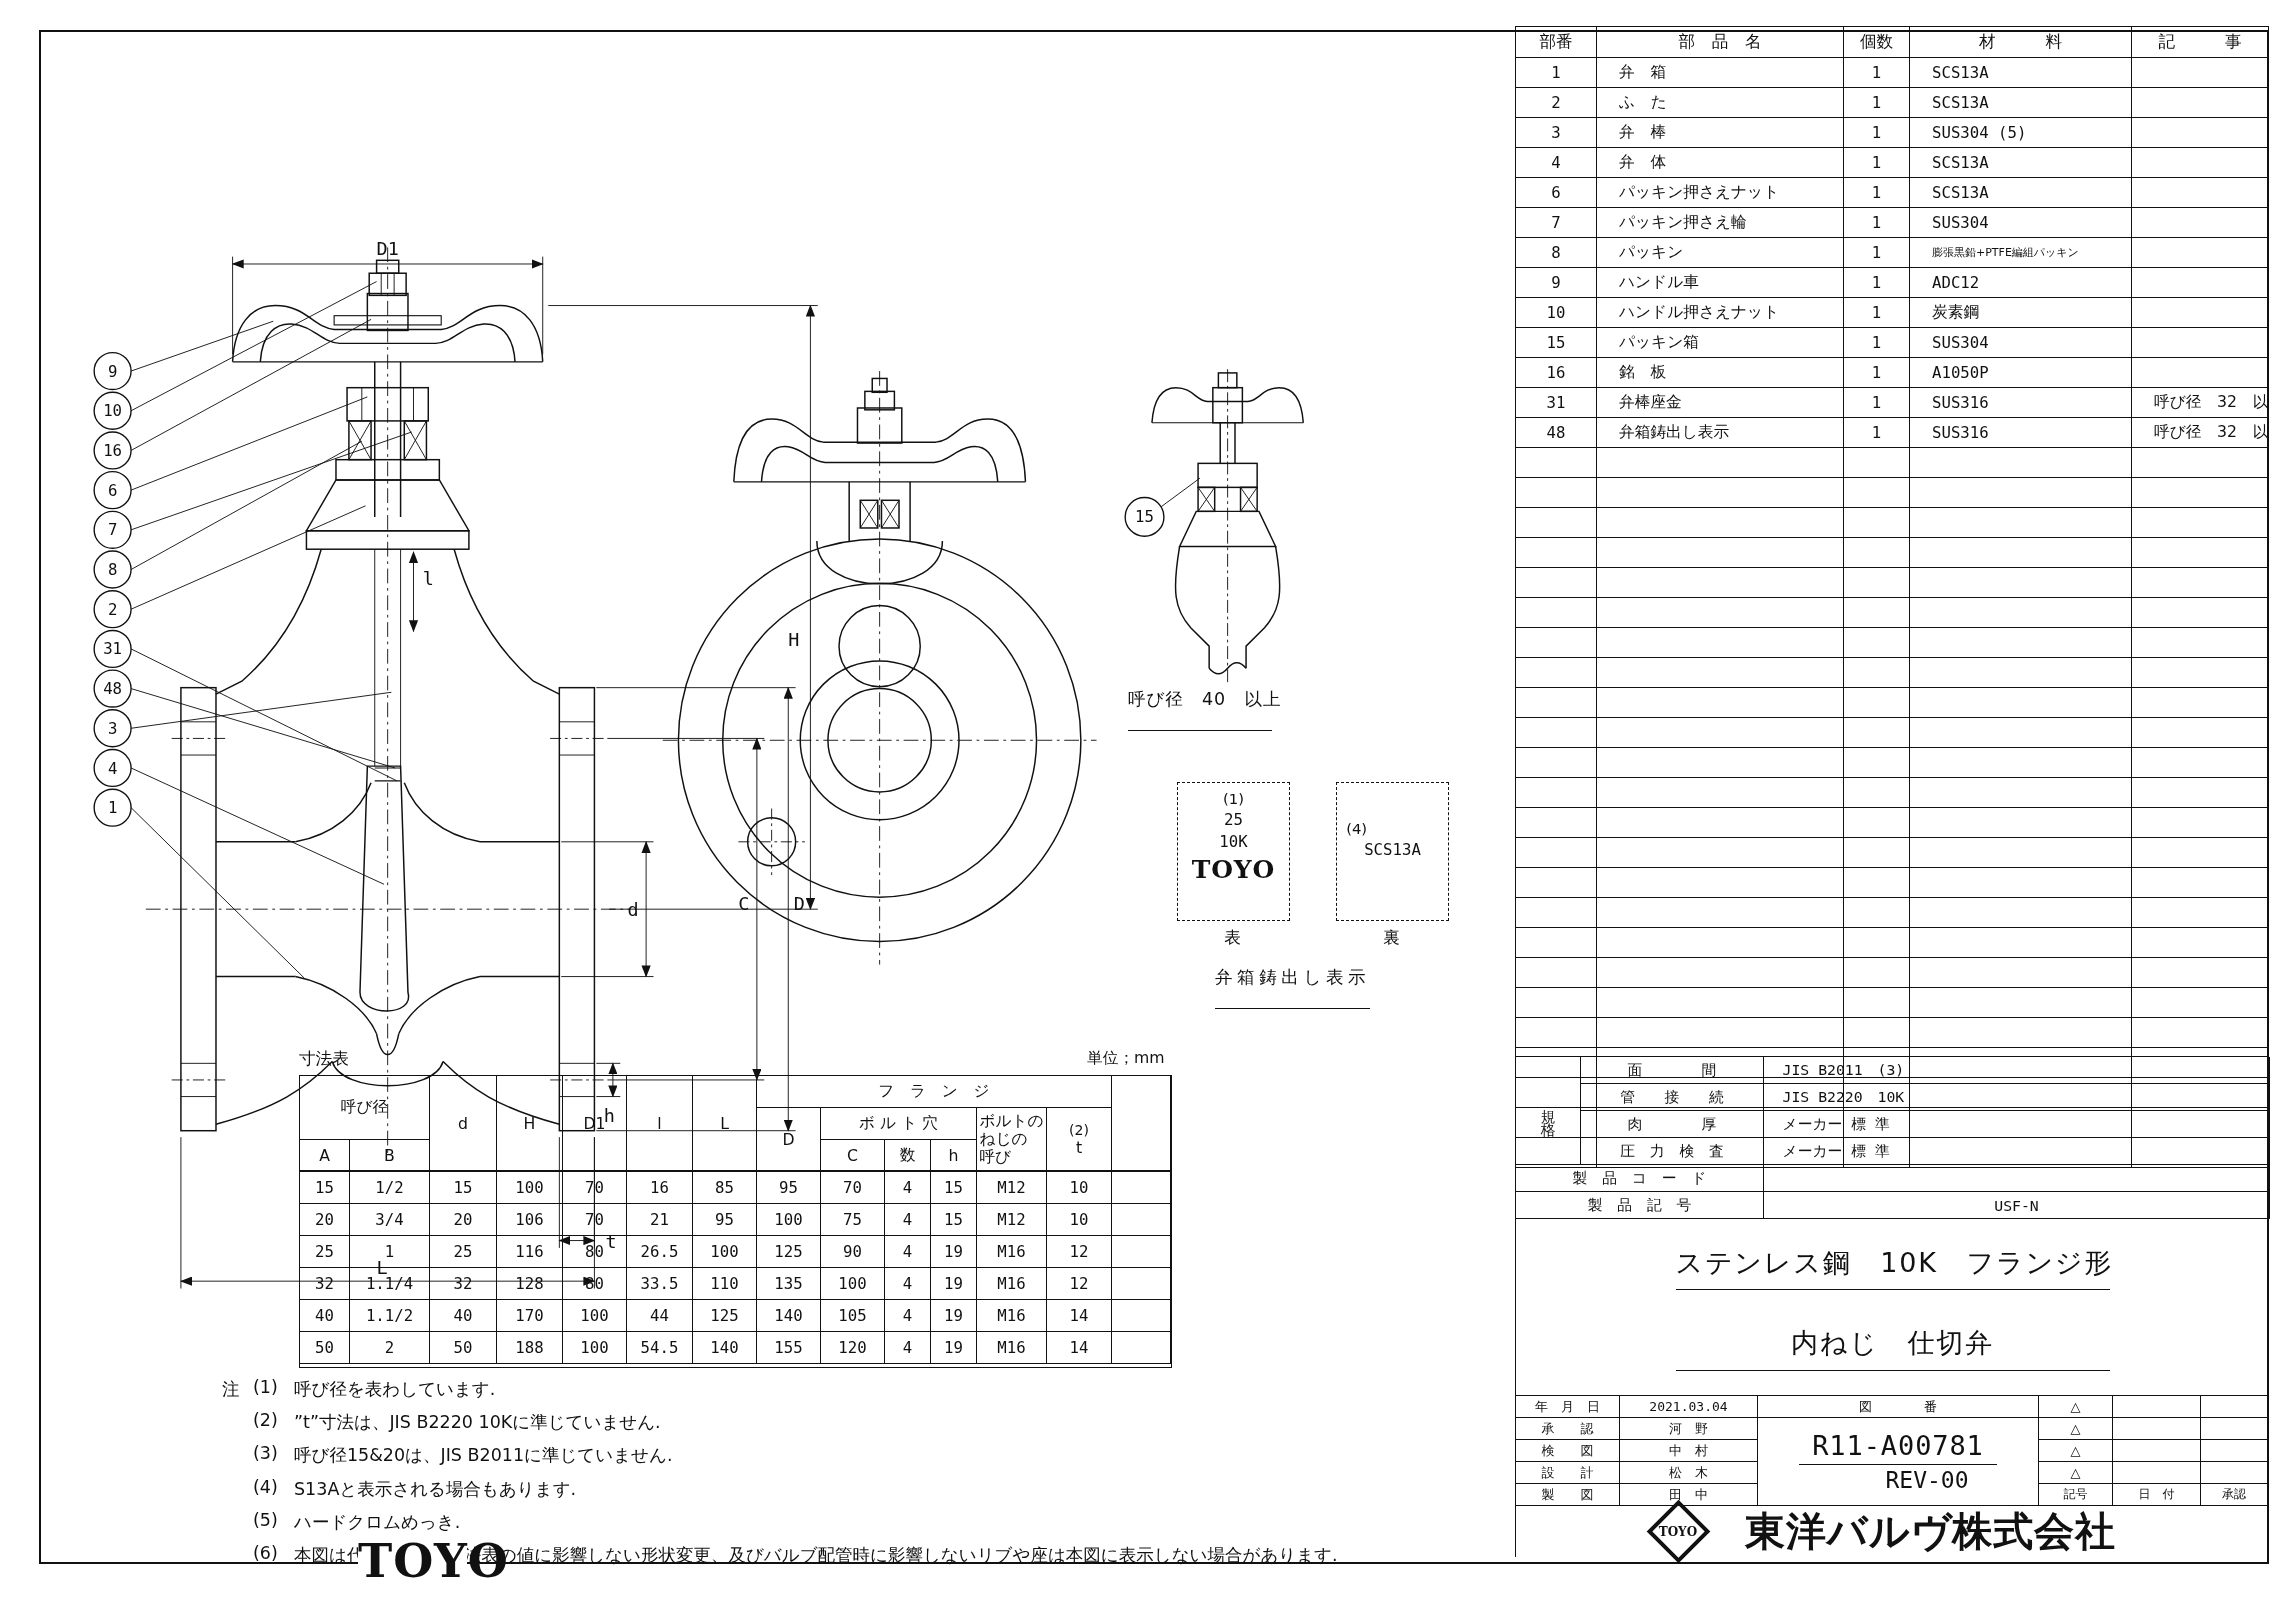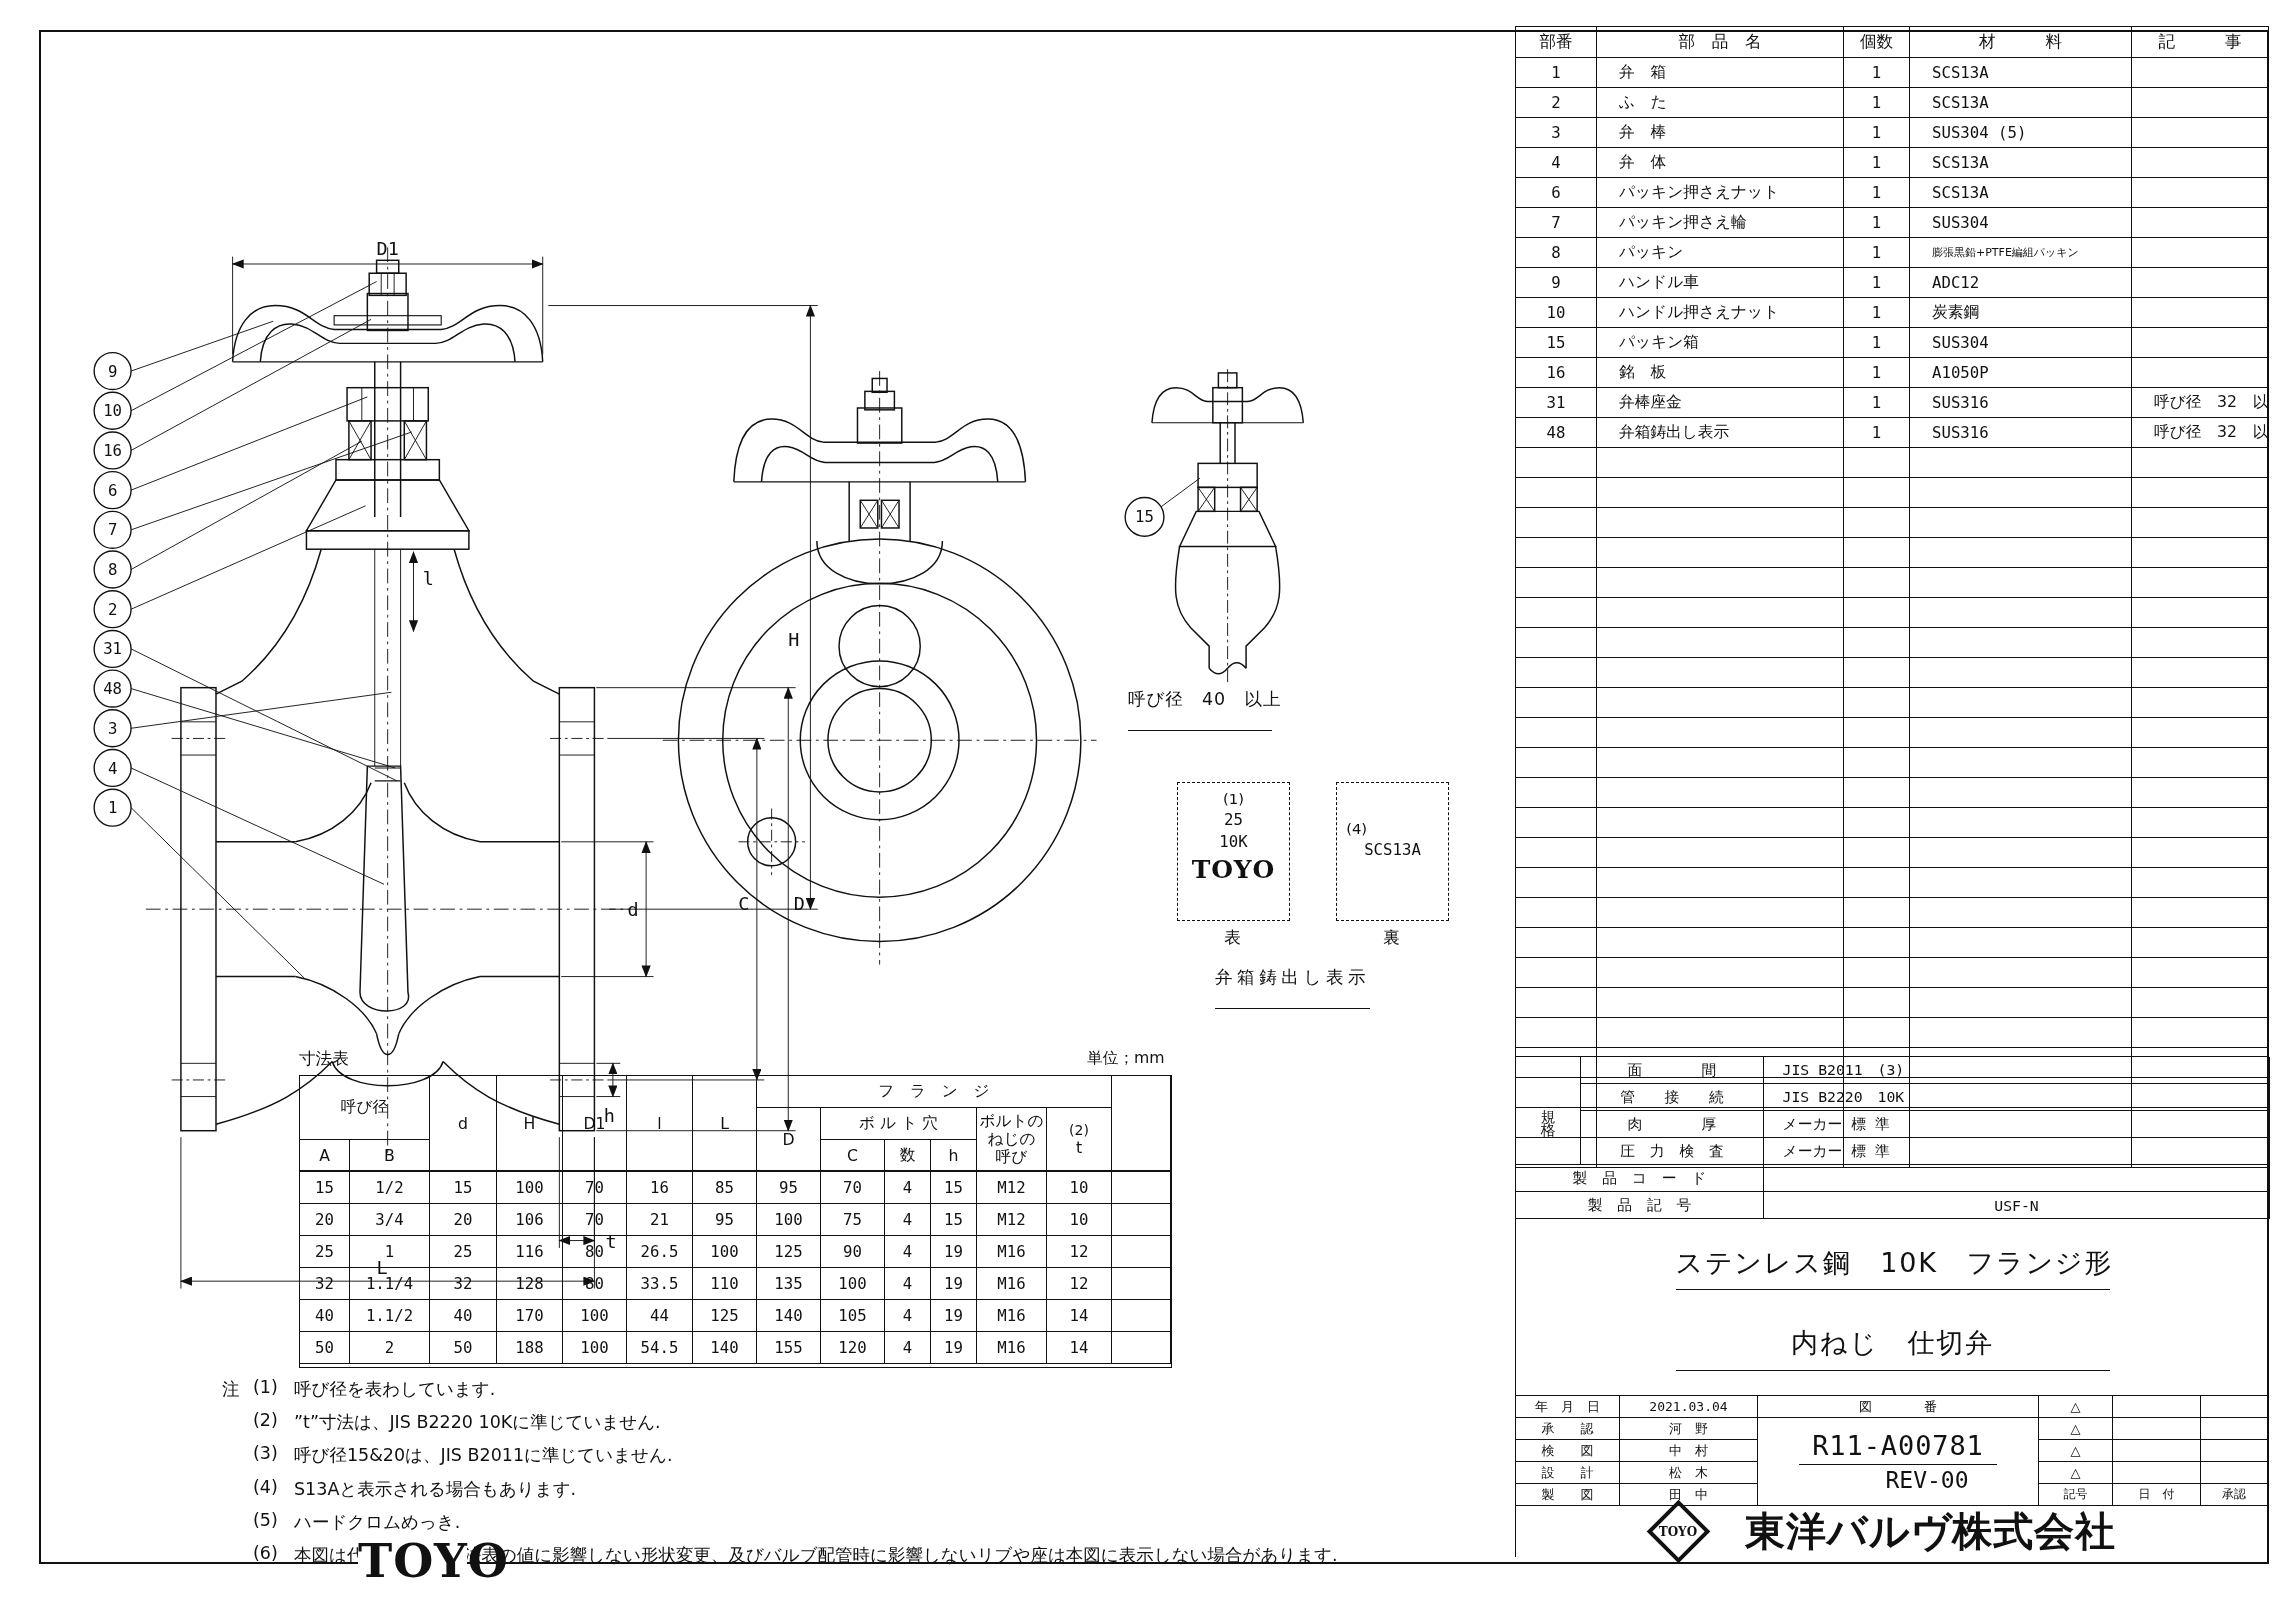--- a/index.html
+++ b/index.html
@@ -41,21 +41,21 @@
   .cname{margin-left:44px;font-size:40px;font-weight:800;letter-spacing:0.9px;white-space:nowrap}
   
   .dimcap{left:299px;top:1048px;font-size:16.6px}
   .unit{left:1087px;top:1048px;font-size:15.7px}
   .dgrid{left:299px;top:1075px;width:871px;height:291px;display:grid;border:1.8px solid #111;
     grid-template-columns:50px 80px 67px 66px 64px 66px 64px 64px 64px 46px 46px 70px 65px 59px;
     grid-auto-rows:32px;grid-template-rows:32px 32px 32px}
   .dgrid>div{border-right:0.9px solid #111;border-bottom:0.9px solid #111;display:flex;align-items:center;justify-content:center;font-size:15.7px;overflow:hidden}
   .dgrid .hb{border-bottom:2.3px solid #111}
   .dgrid .num{font-family:"DejaVu Sans Mono",monospace;font-size:15.7px}
-  .small3{font-size:11px;line-height:1.15;text-align:center}
+  .small3{font-size:11px;line-height:1.15;text-align:left}
   
   .notes{left:222px;top:1377px;width:1255px;font-size:17.5px}
   .nline{display:flex;margin-bottom:9.2px;white-space:nowrap}
   .nline .pfx{width:31px}
   .nline .no{width:41px}
   
   .btoyo{left:358px;top:1534px;width:109px;height:54px;background:#fff;z-index:5;text-align:center;
     font-family:"DejaVu Serif",serif;font-weight:900;font-size:46px;letter-spacing:0.9px;line-height:54px}
   
   .stamp{border:1.8px dashed #111;width:111px;height:137px;text-align:center}

